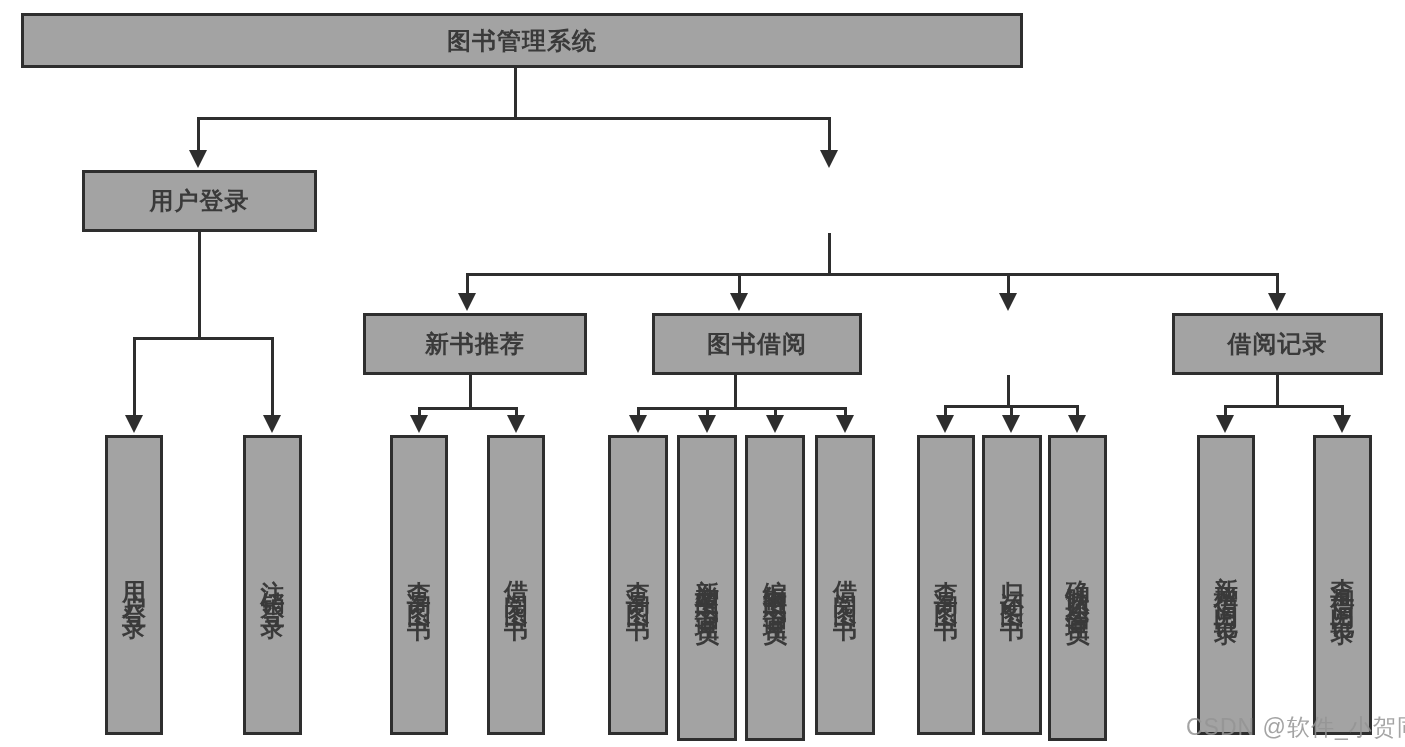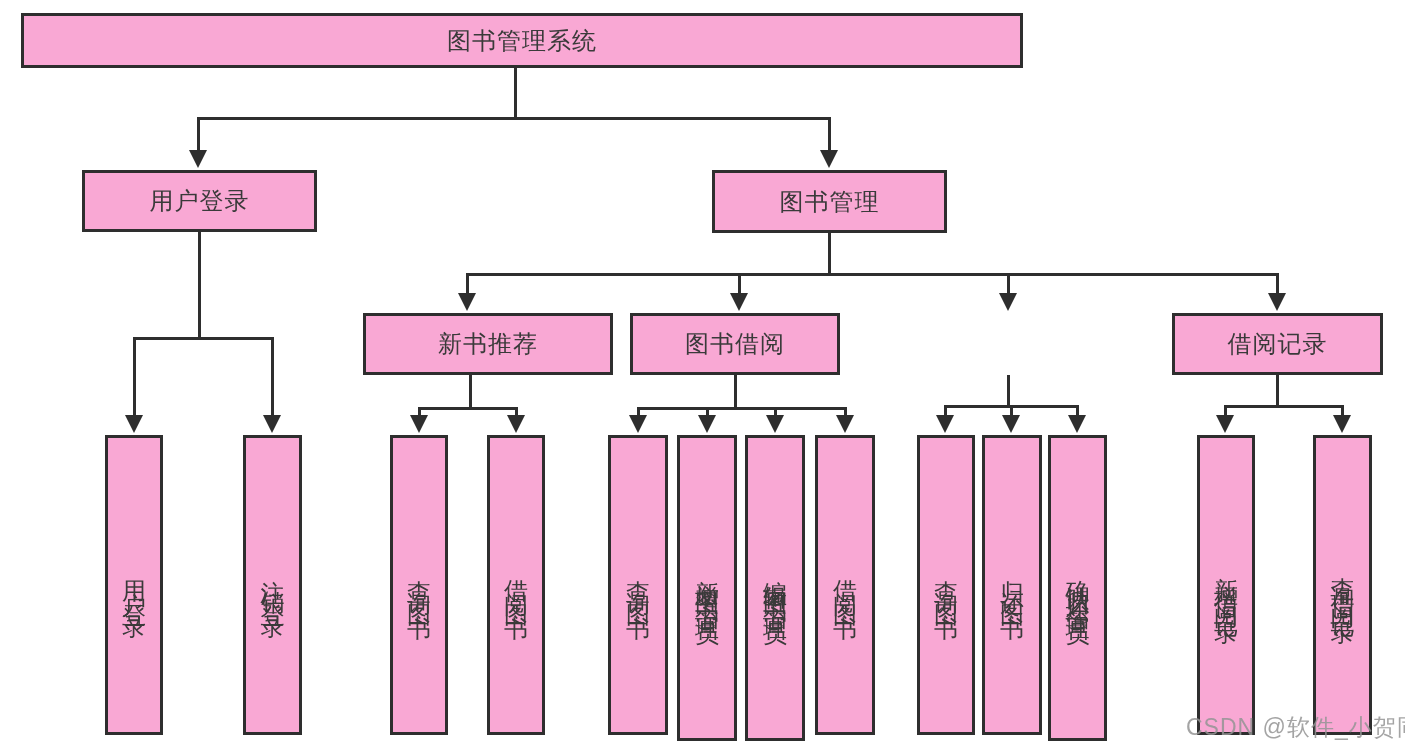--- a/index.html
+++ b/index.html
@@ -5,23 +5,24 @@
   html,body{margin:0;padding:0;background:#ffffff;}
   #stage{
     position:relative;
     width:1405px;height:747px;
     background:#ffffff;
     font-family:"Liberation Sans","DejaVu Sans",sans-serif;
     overflow:hidden;
   }
   .box{
     position:absolute;box-sizing:border-box;
-    border:3px solid #2e2e2e;background:#f9a8d4;
+    border:3px solid #2e2e2e;background:#a3a3a3;
     display:flex;align-items:center;justify-content:center;
     color:#3a3a3a;
+    font-weight:bold;
   }
   .hbox{font-size:24px;letter-spacing:1px;white-space:nowrap;}
   .vbox span{
     writing-mode:vertical-lr;text-orientation:mixed;
     font-size:24px;line-height:1;display:block;
   }
   .ls4 span{letter-spacing:12px;}
   .ls6 span{letter-spacing:9px;}
   .ls9 span{letter-spacing:6px;}
   .ln{position:absolute;background:#2e2e2e;}
@@ -101,27 +102,24 @@
   <div class="arrow" style="left:1216px;top:415px"></div>
   <div class="ln" style="left:1341px;top:405px;width:3px;height:12px"></div>
   <div class="arrow" style="left:1333px;top:415px"></div>
 
   <div class="box hbox" style="left:21px;top:13px;width:1002px;height:55px">
     <span>图书管理系统</span>
   </div>
   <div class="box hbox" style="left:82px;top:170px;width:235px;height:62px">
     <span>用户登录</span>
   </div>
-  <div class="box hbox" style="left:712px;top:170px;width:235px;height:63px">
-    <span>图书管理</span>
-  </div>
-  <div class="box hbox" style="left:363px;top:313px;width:250px;height:62px">
+  <div class="box hbox" style="left:363px;top:313px;width:224px;height:62px">
     <span>新书推荐</span>
   </div>
-  <div class="box hbox" style="left:630px;top:313px;width:210px;height:62px">
+  <div class="box hbox" style="left:652px;top:313px;width:210px;height:62px">
     <span>图书借阅</span>
   </div>
   <div class="box hbox" style="left:1172px;top:313px;width:211px;height:62px">
     <span>借阅记录</span>
   </div>
 
   <div class="box vbox ls4" style="left:105px;top:435px;width:58px;height:300px">
     <span>用户登录</span>
   </div>
   <div class="box vbox ls4" style="left:243px;top:435px;width:59px;height:300px">

